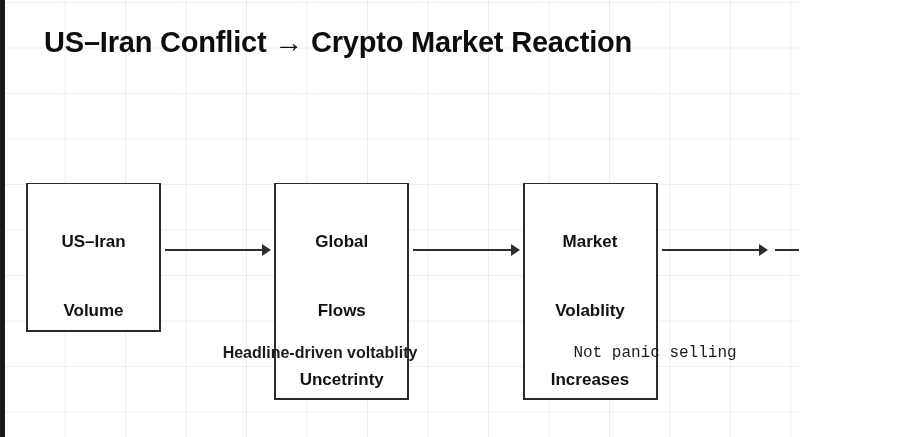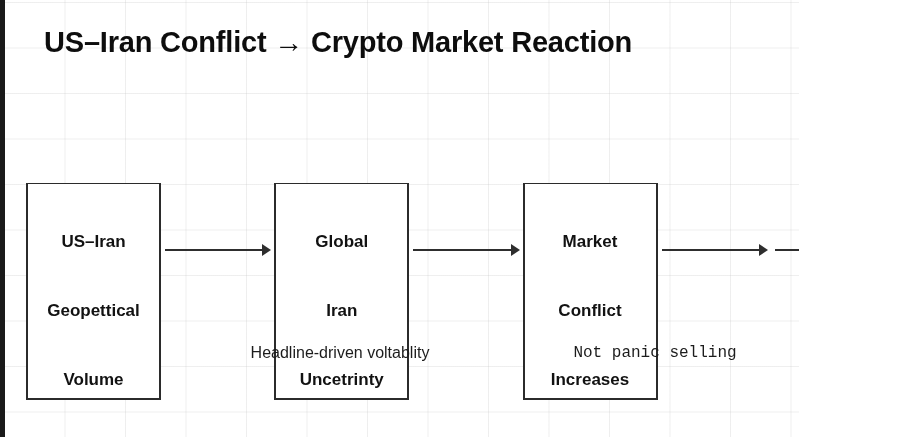--- a/index.html
+++ b/index.html
@@ -127,67 +127,66 @@
 
   
   .caption {
     position: absolute;
     font-size: 16px;
     color: #1c1c1c;
     white-space: nowrap;
     transform: translateX(-50%);
     z-index: 4;
   }
-  #caption-1 { left: 340px; top: 344px; }
+  #caption-1 { left: 320px; top: 344px; font-weight: bold; }
   #caption-2 { left: 655px; top: 344px; font-family: Liberation Mono, monospace; }
 </style>
 </head>
 <body>
 
 <div id="slide">
 
   <div id="left-edge"></div>
 
   <div id="title">US–Iran Conflict → Crypto Market Reaction</div>
 
   <div id="flow">
 
     <div class="node">
       <div class="node-bar"></div>
       <div class="node-body">
         <div class="node-line">US–Iran</div>
-        <div class="node-line">Geopettical</div>
         <div class="node-line">Volume</div>
       </div>
     </div>
 
     <div class="connector">
       <div class="shaft"></div>
       <div class="head"></div>
     </div>
 
     <div class="node">
       <div class="node-bar"></div>
       <div class="node-body">
         <div class="node-line">Global</div>
-        <div class="node-line">Iran</div>
+        <div class="node-line">Flows</div>
         <div class="node-line">Uncetrinty</div>
       </div>
     </div>
 
     <div class="connector">
       <div class="shaft"></div>
       <div class="head"></div>
     </div>
 
     <div class="node">
       <div class="node-bar"></div>
       <div class="node-body">
         <div class="node-line">Market</div>
-        <div class="node-line">Conflict</div>
+        <div class="node-line">Volablity</div>
         <div class="node-line">Increases</div>
       </div>
     </div>
 
     <div class="connector">
       <div class="shaft"></div>
       <div class="head"></div>
     </div>
 
 

